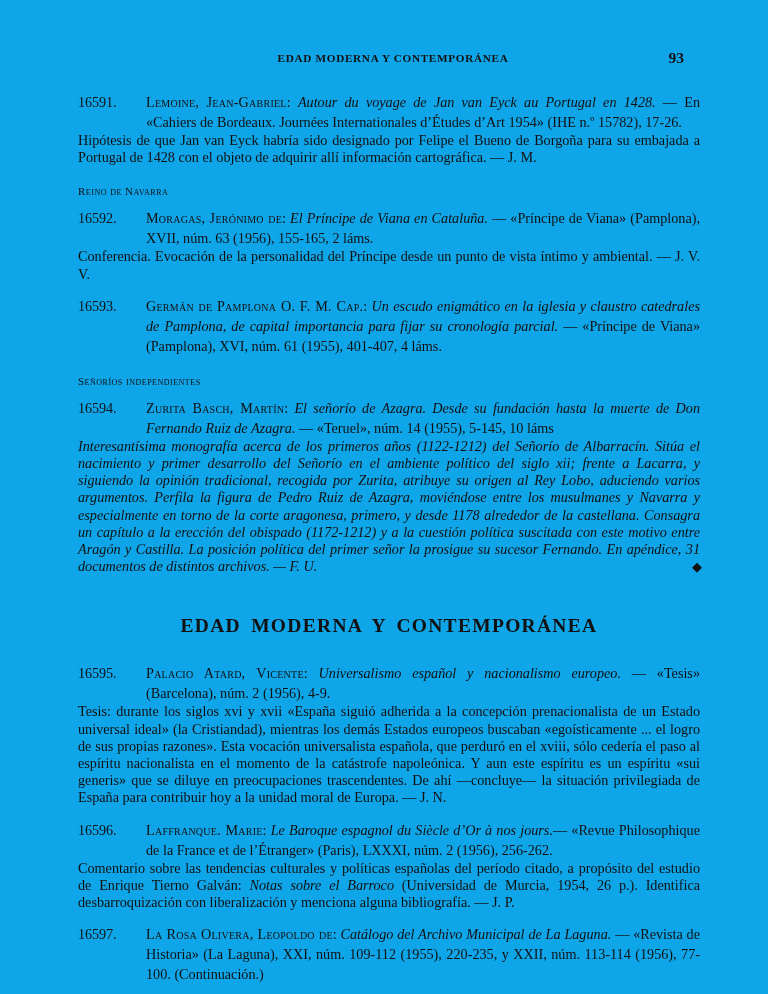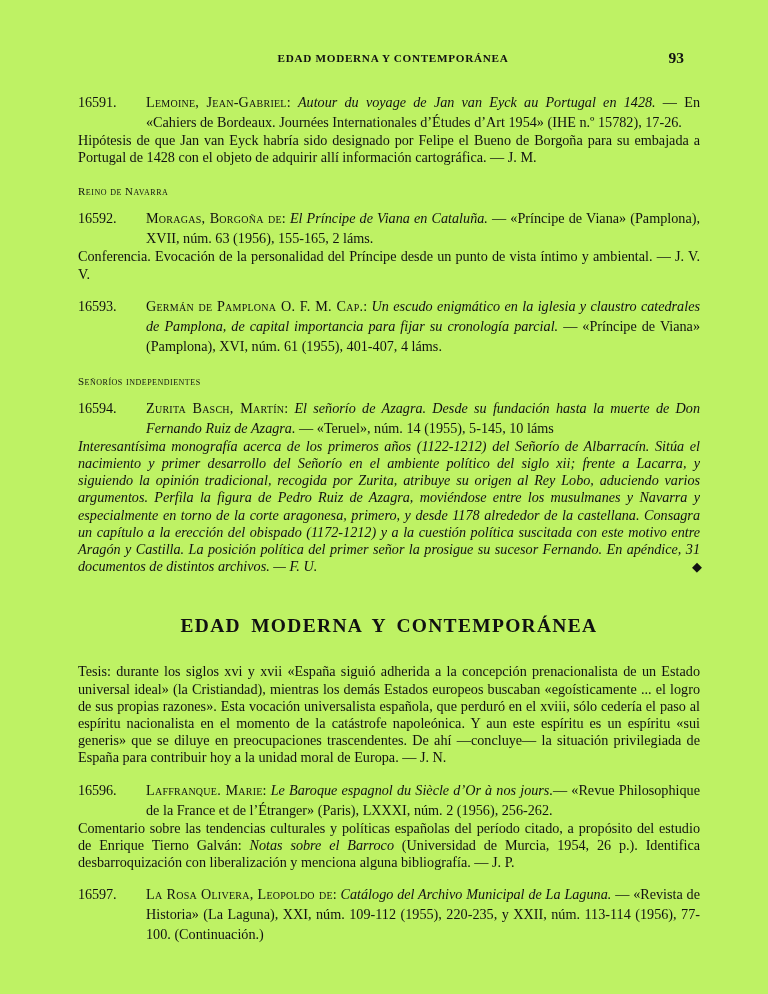--- a/index.html
+++ b/index.html
@@ -11,21 +11,21 @@
   body {
     font-family: "Liberation Serif", "DejaVu Serif", serif;
     color: #111111;
     -webkit-font-smoothing: antialiased;
   }
   .page {
     position: relative;
     width: 768px;
     height: 994px;
     margin: 0 auto;
-    background: #bef264;
+    background: #0ea5e9;
     overflow: hidden;
   }
   .content {
     position: absolute;
     left: 78px;
     top: 52px;
     width: 622px;
   }
 
   
@@ -135,21 +135,21 @@
       <p class="entry-head">
         <span class="num">16591.</span><span class="sc">Lemoine, Jean-Gabriel</span>: <span class="it">Autour du voyage de Jan van Eyck au Portugal en 1428.</span> <span>— En «Cahiers de Bordeaux. Journées Internationales d’Études d’Art 1954» (IHE n.º 15782), 17-26.</span>
       </p>
       <p class="annot">Hipótesis de que Jan van Eyck habría sido designado por Felipe el Bueno de Borgoña para su embajada a Portugal de 1428 con el objeto de adquirir allí información cartográfica. — J. M.</p>
     </div>
 
     <div class="subhead">Reino de Navarra</div>
 
     <div class="entry">
       <p class="entry-head">
-        <span class="num">16592.</span><span class="sc">Moragas, Borgoña de</span>: <span class="it">El Príncipe de Viana en Cataluña.</span> <span>— «Príncipe de Viana» (Pamplona), XVII, núm. 63 (1956), 155-165, 2 láms.</span>
+        <span class="num">16592.</span><span class="sc">Moragas, Jerónimo de</span>: <span class="it">El Príncipe de Viana en Cataluña.</span> <span>— «Príncipe de Viana» (Pamplona), XVII, núm. 63 (1956), 155-165, 2 láms.</span>
       </p>
       <p class="annot">Conferencia. Evocación de la personalidad del Príncipe desde un punto de vista íntimo y ambiental. — J. V. V.</p>
     </div>
 
     <div class="entry">
       <p class="entry-head">
         <span class="num">16593.</span><span class="sc">Germán de Pamplona O. F. M. Cap.</span>: <span class="it">Un escudo enigmático en la iglesia y claustro catedrales de Pamplona, de capital importancia para fijar su cronología parcial.</span> <span>— «Príncipe de Viana» (Pamplona), XVI, núm. 61 (1955), 401-407, 4 láms.</span>
       </p>
     </div>
 
@@ -161,20 +161,23 @@
       </p>
       <p class="annot has-mark">
         <span>Interesantísima monografía acerca de los primeros años (1122-1212) del Señorío de Albarracín. Sitúa el nacimiento y primer desarrollo del Señorío en el ambiente político del siglo xii; frente a Lacarra, y siguiendo la opinión tradicional, recogida por Zurita, atribuye su origen al Rey Lobo, aduciendo varios argumentos. Perfila la figura de Pedro Ruiz de Azagra, moviéndose entre los musulmanes y Navarra y especialmente en torno de la corte aragonesa, primero, y desde 1178 alrededor de la castellana. Consagra un capítulo a la erección del obispado (1172-1212) y a la cuestión política suscitada con este motivo entre Aragón y Castilla. La posición política del primer señor la prosigue su sucesor Fernando. En apéndice, 31 documentos de distintos archivos. — F. U.</span>
         <span class="endmark">◆</span>
       </p>
     </div>
 
     <h1 class="section-title">EDAD MODERNA Y CONTEMPORÁNEA</h1>
 
     <div class="entry">
+      <p class="entry-head">
+        <span class="num">16595.</span><span class="sc">Palacio Atard, Vicente</span>: <span class="it">Universalismo español y nacionalismo europeo.</span> <span>— «Tesis» (Barcelona), núm. 2 (1956), 4-9.</span>
+      </p>
       <p class="annot">Tesis: durante los siglos xvi y xvii «España siguió adherida a la concepción prenacionalista de un Estado universal ideal» (la Cristiandad), mientras los demás Estados europeos buscaban «egoísticamente ... el logro de sus propias razones». Esta vocación universalista española, que perduró en el xviii, sólo cedería el paso al espíritu nacionalista en el momento de la catástrofe napoleónica. Y aun este espíritu es un espíritu «sui generis» que se diluye en preocupaciones trascendentes. De ahí —concluye— la situación privilegiada de España para contribuir hoy a la unidad moral de Europa. — J. N.</p>
     </div>
 
     <div class="entry">
       <p class="entry-head">
         <span class="num">16596.</span><span class="sc">Laffranque. Marie</span>: <span class="it">Le Baroque espagnol du Siècle d’Or à nos jours.</span><span>— «Revue Philosophique de la France et de l’Étranger» (Paris), LXXXI, núm. 2 (1956), 256-262.</span>
       </p>
       <p class="annot"><span>Comentario sobre las tendencias culturales y políticas españolas del período citado, a propósito del estudio de Enrique Tierno Galván: </span><span class="it">Notas sobre el Barroco</span><span> (Universidad de Murcia, 1954, 26 p.). Identifica desbarroquización con liberalización y menciona alguna bibliografía. — J. P.</span></p>
     </div>
 

